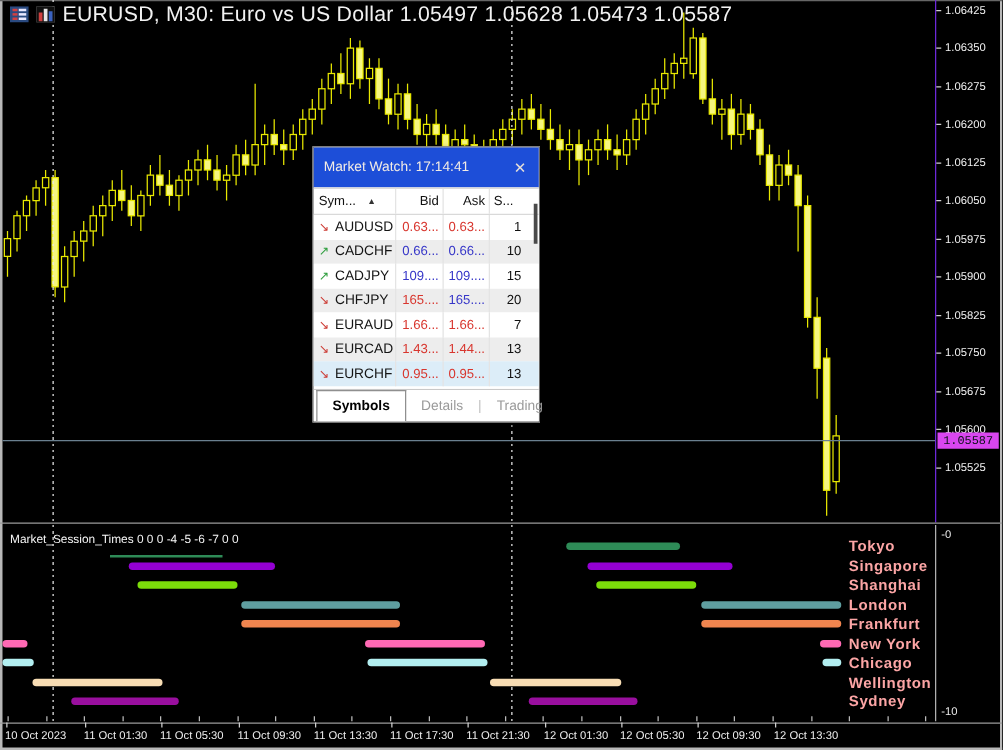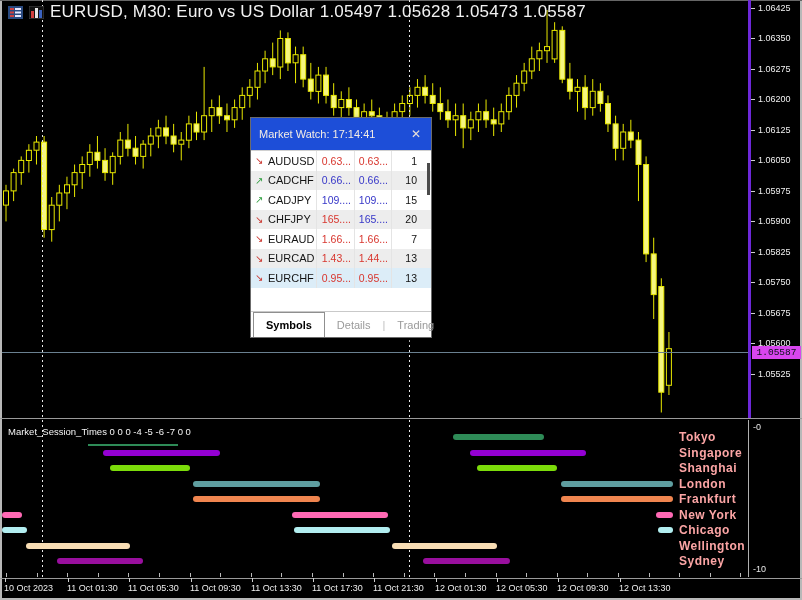--- a/index.html
+++ b/index.html
@@ -13,21 +13,21 @@
   
   #title-bar { left:2px; top:1px; width:746px; height:21px; display:flex; align-items:center; gap:6px; padding-left:6px; z-index:5; }
   .tb-icon { width:15px; height:13px; position:relative; flex:0 0 auto; }
   #window-title { color:#f2f2f2; font-size:17px; white-space:nowrap; letter-spacing:0.2px; }
   
   #chart { left:2px; top:0; width:746px; height:418px; }
   .vsep-dashed { position:absolute; width:1px; top:0;
     background-image:repeating-linear-gradient(to bottom,#e8e8e8 0 2px,transparent 2px 5px); }
   #price-line { left:2px; top:352px; width:746px; height:1px; background:#6a8090; z-index:2; }
   
-  #price-axis { left:748px; top:0; width:54px; height:418px; border-left:3px solid #6d28d9; color:#f0f0f0; font-size:9px; }
+  #price-axis { left:748px; top:0; width:54px; height:418px; border-left:1px solid #6d28d9; color:#f0f0f0; font-size:9px; }
   .pa-label { position:absolute; left:7px; white-space:nowrap; }
   .pa-tick { position:absolute; left:0; width:4px; height:1px; background:#d0d0d0; }
   #price-box { position:absolute; left:1px; top:346px; width:49px; height:13px; background:#d946ef; color:#0a1116; font-size:9.5px; display:flex; align-items:center; justify-content:center; z-index:3;font-family:Liberation Mono, monospace; }
   
   .hsep { position:absolute; left:0; width:802px; height:1px; background:#9a9a9a; }
   
   #sessions { left:2px; top:420px; width:746px; height:157px; }
   #sessions-title { position:absolute; left:6px; top:6px; color:#f5f5f5; font-size:9.5px; white-space:nowrap; }
   #sessions-underline { position:absolute; height:2px; background:#2e8b57; }
   .sess-bar { position:absolute; height:6px; border-radius:3px; }
@@ -397,20 +397,29 @@
       <div class="ta-tick" style="left: 618px;"></div>
       <div class="ta-label" style="left: 617px;">12 Oct 13:30</div>
     </div>
 
   <div id="market-watch" class="abs">
     <div id="mw-titlebar">
       <span id="mw-title">Market Watch: 17:14:41</span>
       <span id="mw-close">✕</span>
     </div>
     <div id="mw-table">
+      <div id="mw-header" class="mw-row">
+        <span class="mw-c0">
+          <span>Sym...</span>
+          <span class="sort-arrow">▲</span>
+        </span>
+        <span class="mw-c1">Bid</span>
+        <span class="mw-c2">Ask</span>
+        <span class="mw-c3" style="justify-content:flex-start;padding-left:3px;">S...</span>
+      </div>
       <div id="mw-rows">
           <div class="mw-row" style="background: rgb(255, 255, 255);">
             <span class="mw-c0">
               <span class="mw-arrow" style="color: rgb(204, 58, 51);">↘</span>
               <span class="mw-sym">AUDUSD</span>
             </span>
             <span class="mw-c1" style="color: rgb(216, 54, 46);">0.63...</span>
             <span class="mw-c2" style="color: rgb(216, 54, 46);">0.63...</span>
             <span class="mw-c3">1</span>
           </div>

